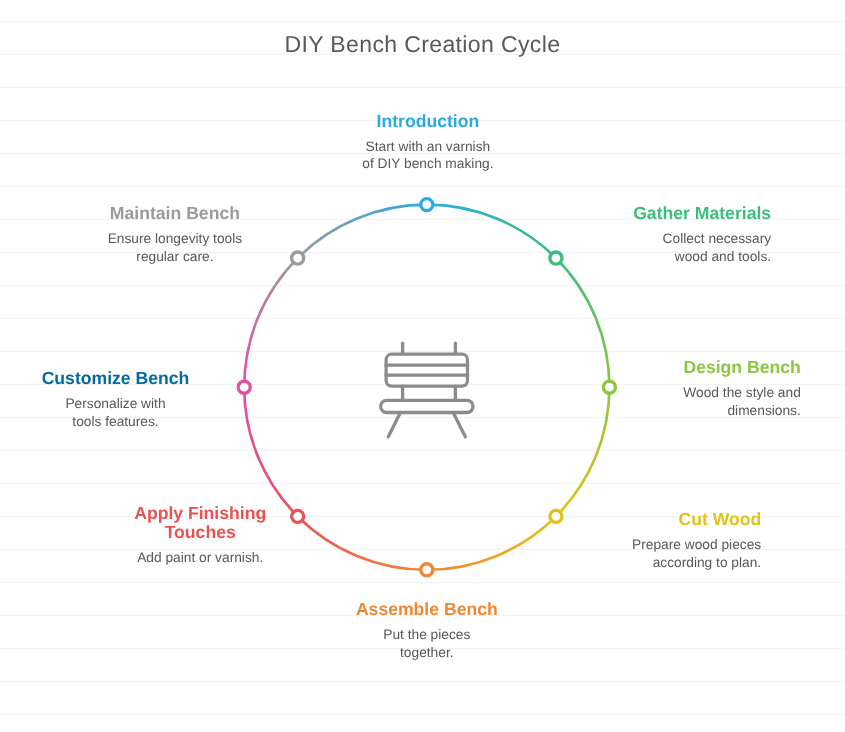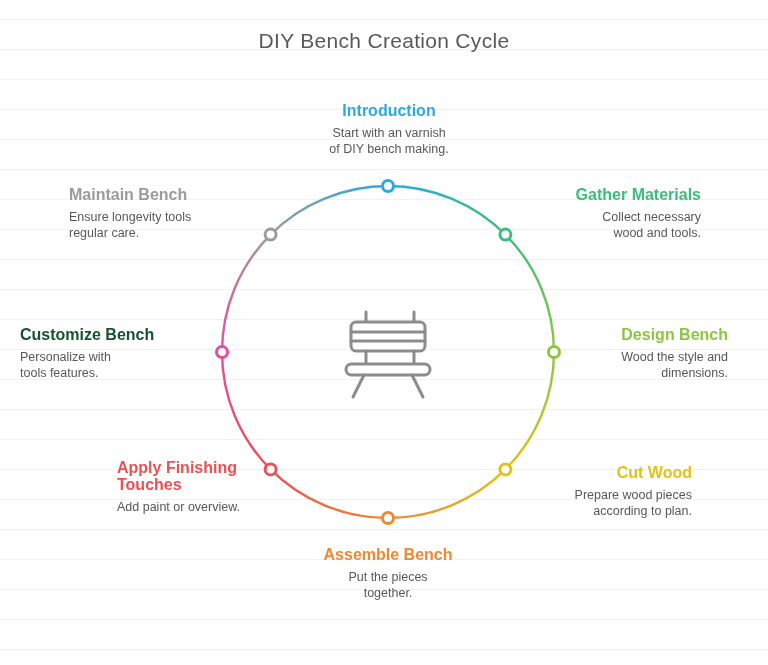--- a/index.html
+++ b/index.html
@@ -15,21 +15,21 @@
     position:absolute;top:29px;left:0;width:768px;
     text-align:center;font-size:21px;font-weight:400;color:#58595B;
     letter-spacing:.3px;margin:0;
   }
   .ring-svg{position:absolute;left:0;top:0;}
   .step{position:absolute;}
   .step-title{font-size:16px;font-weight:bold;line-height:17px;margin:0 0 7px 0;}
   .step-desc{font-size:12.5px;line-height:15.5px;color:#58585A;margin:0;}
   .al-c{text-align:center;}
   .al-l{text-align:right;}
-  .al-r{text-align:left;}
+  .al-r{text-align:center;}
 </style>
 </head>
 <body>
 
 <h1 class="page-title">DIY Bench Creation Cycle</h1>
 
 <svg class="ring-svg" width="768" height="665" viewBox="0 0 768 665">
   <defs>
     <linearGradient id="g0" gradientUnits="userSpaceOnUse" x1="388" y1="186" x2="505.4" y2="234.6">
       <stop offset="0" stop-color="#29ABE2"></stop>
@@ -137,26 +137,26 @@
   <div class="step-title" style="color: rgb(238, 136, 51);">Assemble Bench</div>
   <div class="step-desc">
     <div>Put the pieces</div>
     <div>together.</div>
   </div>
 </div>
 
 <div class="step al-r" style="right:521px;top:459px;width:130px;">
   <div class="step-title" style="color: rgb(234, 81, 83);">Apply Finishing Touches</div>
   <div class="step-desc">
-    <div>Add paint or overview.</div>
+    <div>Add paint or varnish.</div>
   </div>
 </div>
 
 <div class="step al-r" style="right:578px;top:326px;width:170px;">
-  <div class="step-title" style="color: #14532d;">Customize Bench</div>
+  <div class="step-title" style="color: #0369a1; margin-top: 10px;">Customize Bench</div>
   <div class="step-desc">
     <div>Personalize with</div>
     <div>tools features.</div>
   </div>
 </div>
 
 <div class="step al-r" style="right:519px;top:186px;width:180px;">
   <div class="step-title" style="color: rgb(155, 155, 155);">Maintain Bench</div>
   <div class="step-desc">
     <div>Ensure longevity tools</div>

